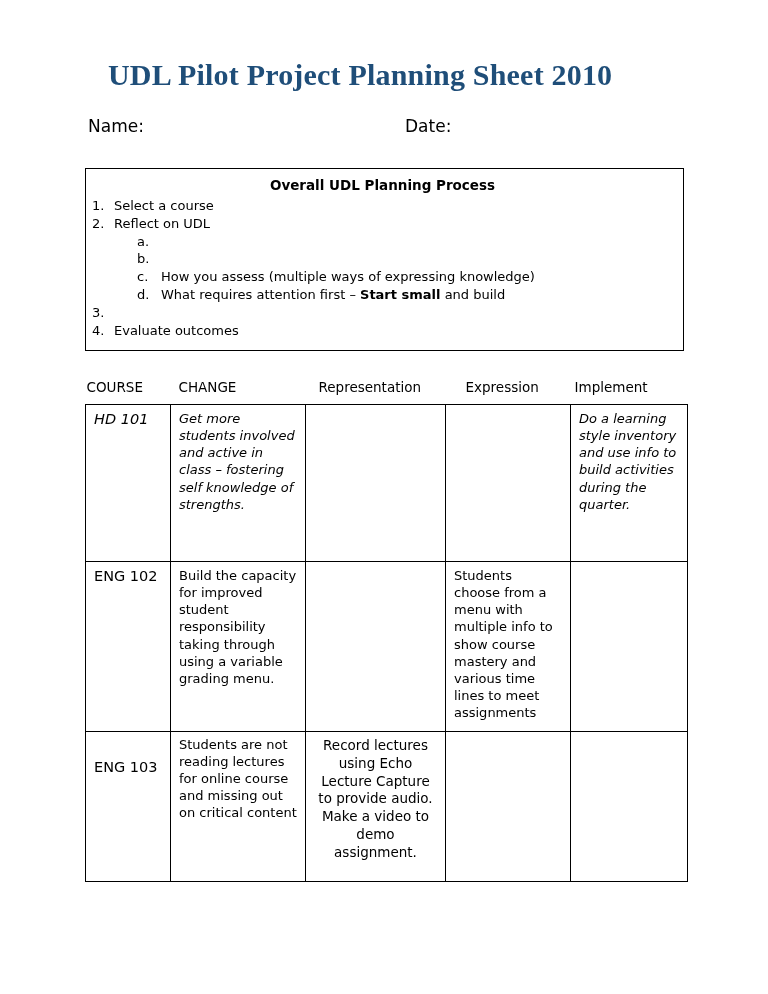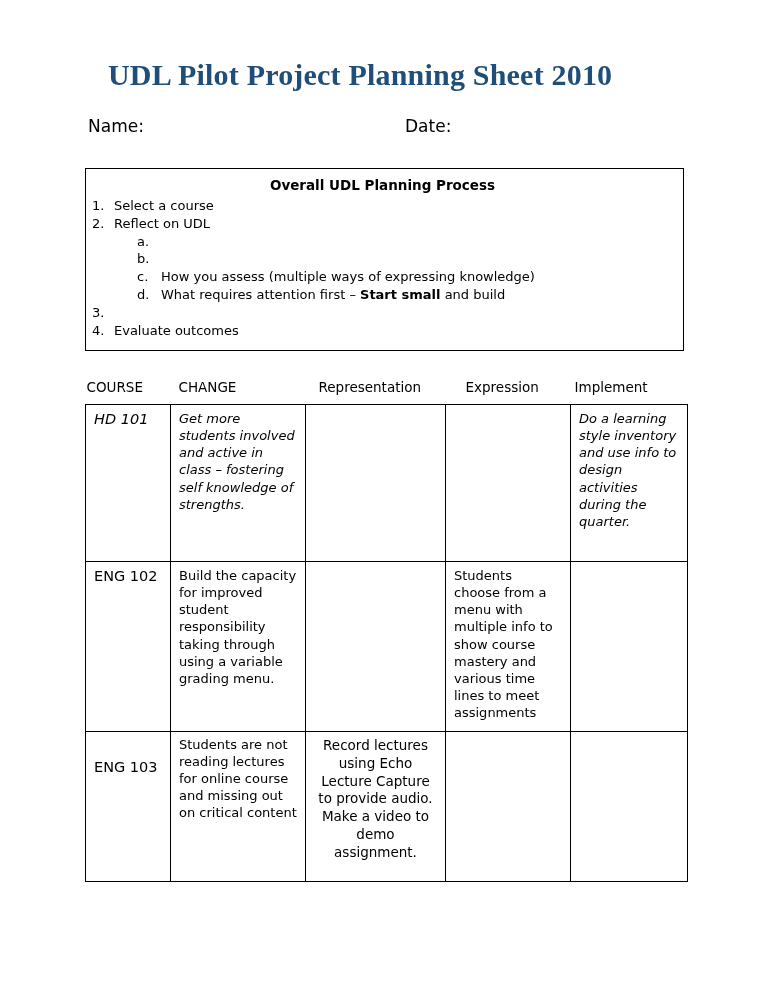--- a/index.html
+++ b/index.html
@@ -164,21 +164,21 @@
         <th class="h-exp">Expression</th>
         <th class="h-eng">Implement</th>
       </tr>
     </thead>
     <tbody>
       <tr class="row1">
         <td class="course">HD 101</td>
         <td>Get more students involved and active in class – fostering self knowledge of strengths.</td>
         <td></td>
         <td></td>
-        <td>Do a learning style inventory and use info to design activities during the quarter.</td>
+        <td>Do a learning style inventory and use info to build activities during the quarter.</td>
       </tr>
       <tr class="row2">
         <td class="course">ENG 102</td>
         <td>Build the capacity for improved student responsibility taking through using a variable grading menu.</td>
         <td></td>
         <td>Students choose from a menu with multiple info to show course mastery and various time lines to meet assignments</td>
         <td></td>
       </tr>
       <tr class="row3">
         <td class="course">ENG 103</td>

